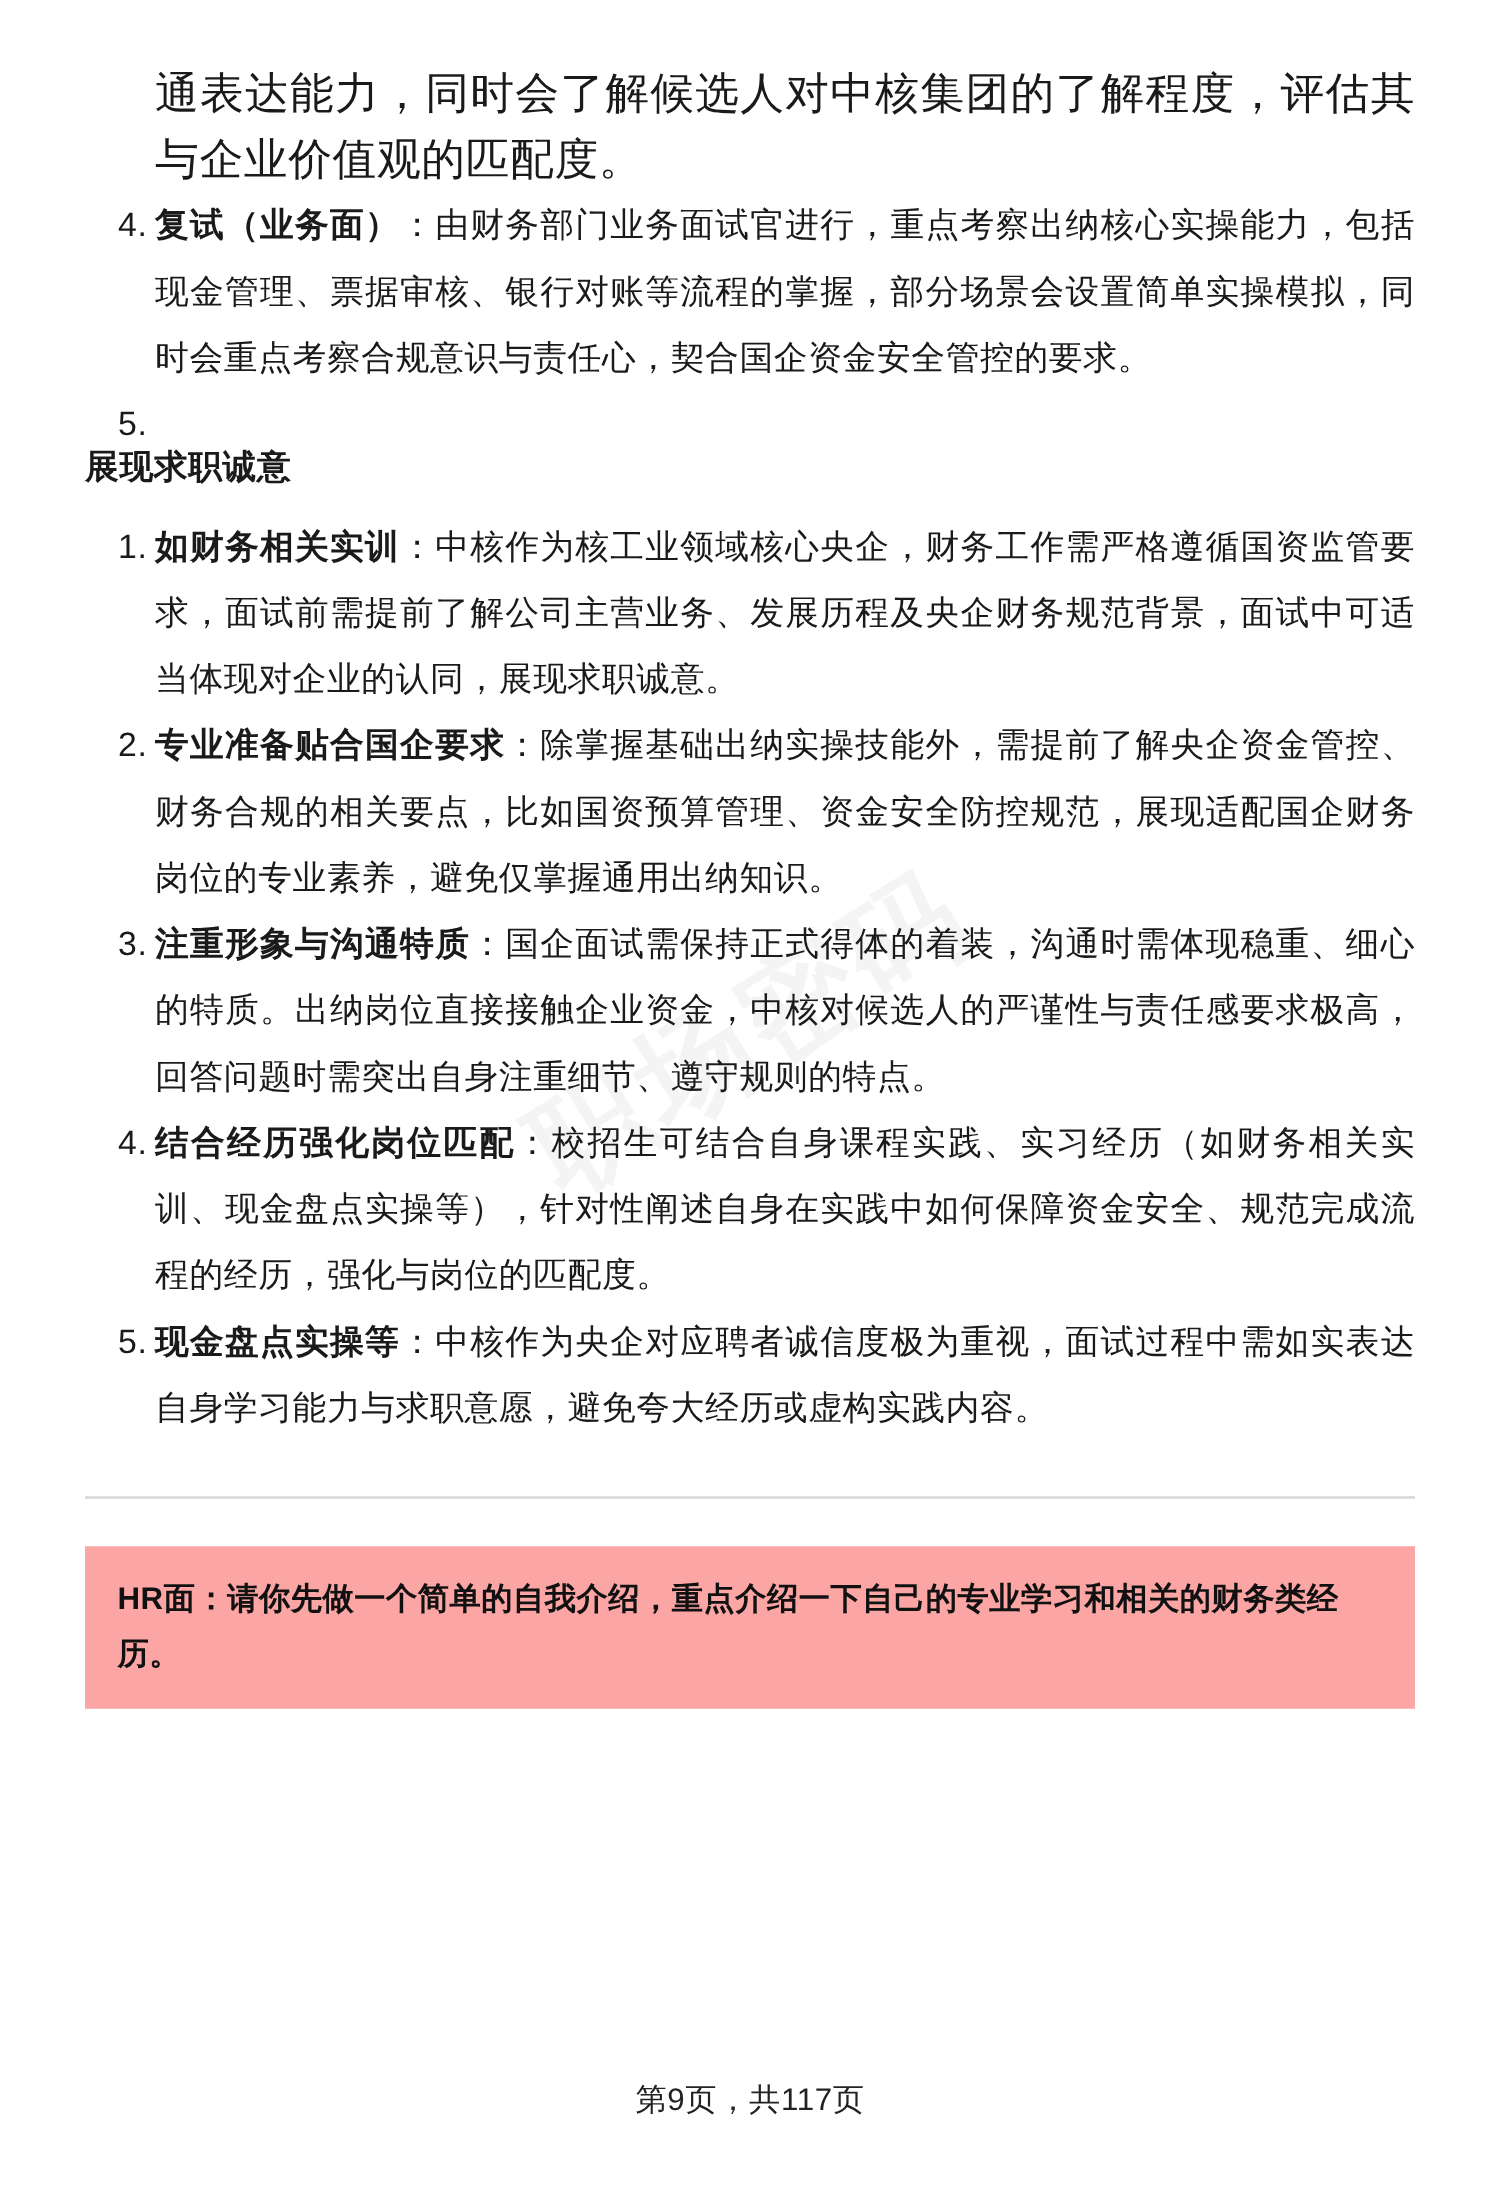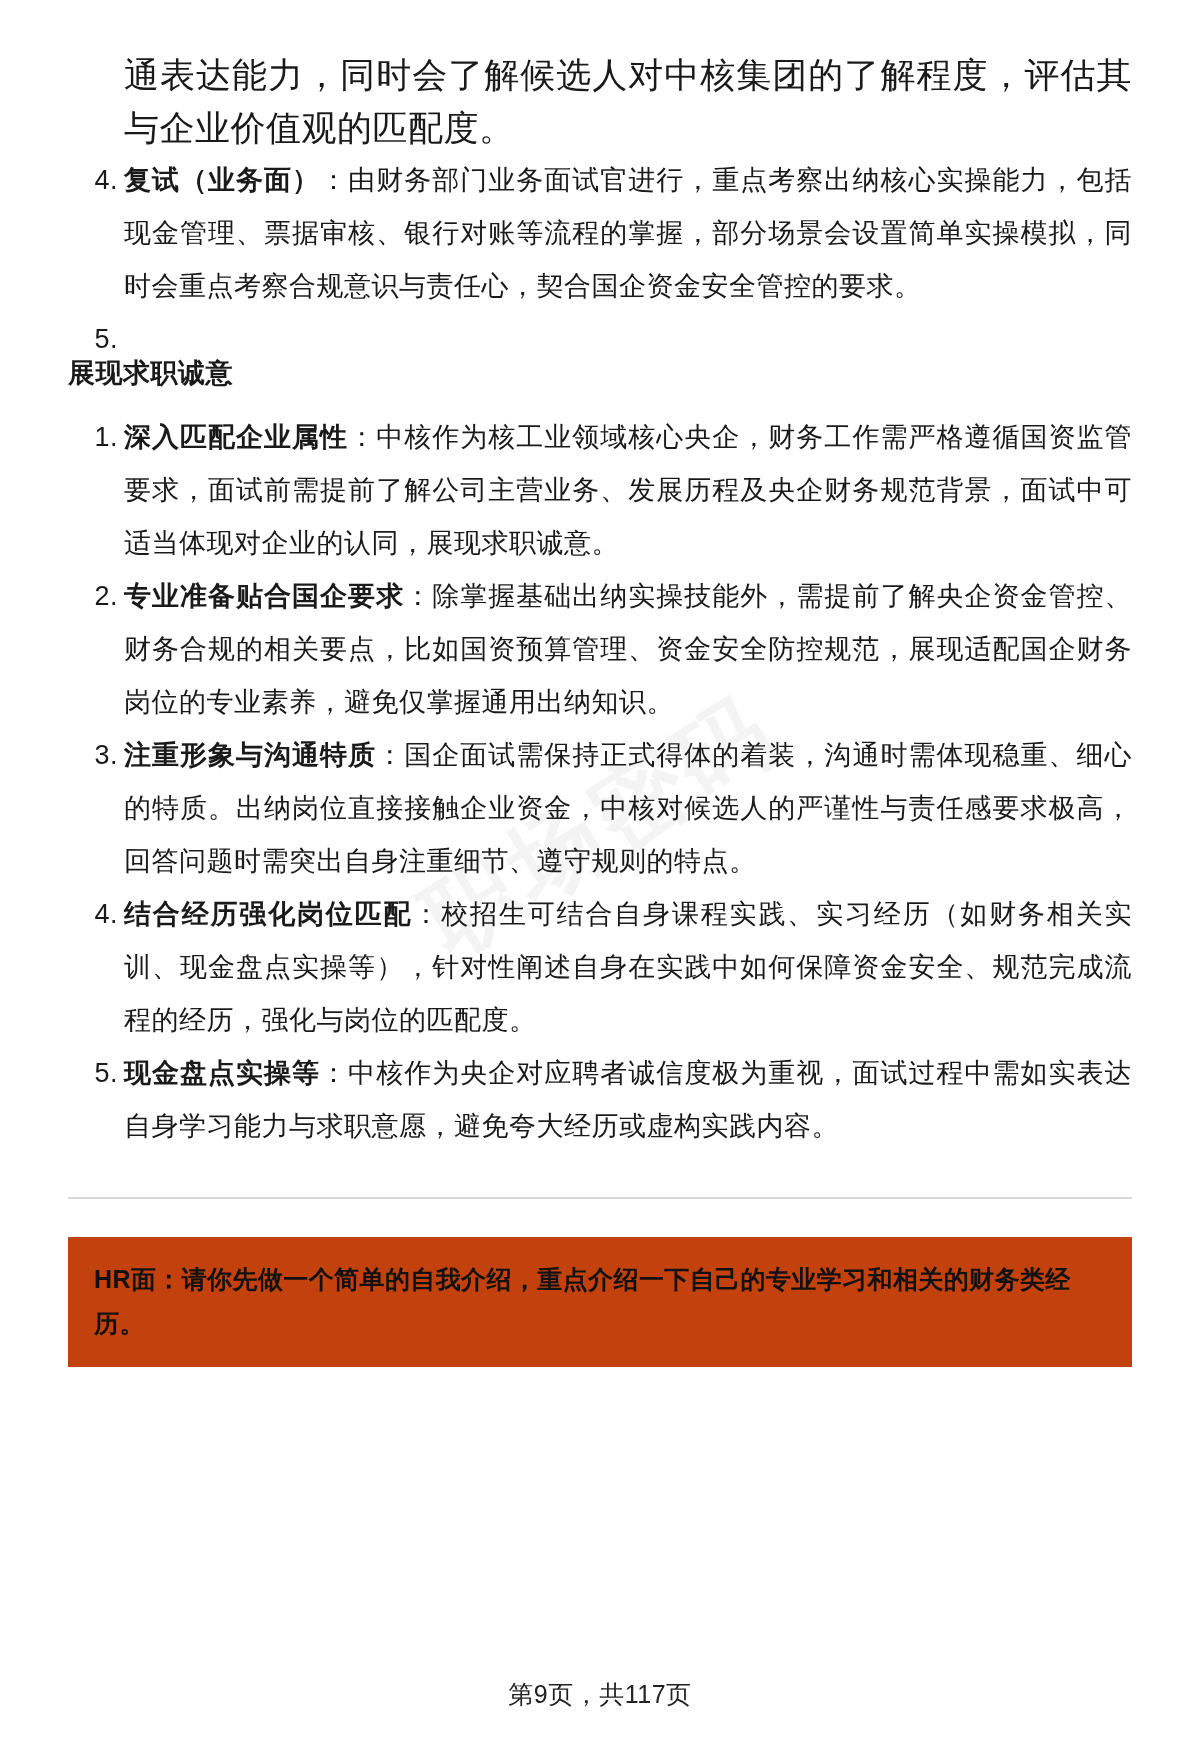--- a/index.html
+++ b/index.html
@@ -102,21 +102,21 @@
     margin: 30px 0 0 0;
     font-size: 26px;
     font-weight: 700;
     line-height: 40px;
     letter-spacing: 0.5px;
   }
   .footer {
     position: absolute;
     left: 0;
     right: 0;
-    bottom: 44px;
+    bottom: 59px;
     text-align: center;
     font-size: 25px;
     color: #222;
     letter-spacing: 0.5px;
   }
 </style>
 </head>
 <body>
 
 <div class="page">
@@ -133,38 +133,38 @@
       </li>
       <li>
         <span class="marker">5.</span>
       </li>
     </ol>
 
     <h2 class="section-title">展现求职诚意</h2>
 
     <ol class="numlist">
       <li>
-        <span class="marker">1.</span><span class="b">深入匹配企业属性</span><span>：中核作为核工业领域核心央企，财务工作需严格遵循国资监管要求，面试前需提前了解公司主营业务、发展历程及央企财务规范背景，面试中可适当体现对企业的认同，展现求职诚意。</span>
+        <span class="marker">1.</span><span class="b">如财务相关实训</span><span>：中核作为核工业领域核心央企，财务工作需严格遵循国资监管要求，面试前需提前了解公司主营业务、发展历程及央企财务规范背景，面试中可适当体现对企业的认同，展现求职诚意。</span>
       </li>
       <li>
         <span class="marker">2.</span><span class="b">专业准备贴合国企要求</span><span>：除掌握基础出纳实操技能外，需提前了解央企资金管控、财务合规的相关要点，比如国资预算管理、资金安全防控规范，展现适配国企财务岗位的专业素养，避免仅掌握通用出纳知识。</span>
       </li>
       <li>
         <span class="marker">3.</span><span class="b">注重形象与沟通特质</span><span>：国企面试需保持正式得体的着装，沟通时需体现稳重、细心的特质。出纳岗位直接接触企业资金，中核对候选人的严谨性与责任感要求极高，回答问题时需突出自身注重细节、遵守规则的特点。</span>
       </li>
       <li>
         <span class="marker">4.</span><span class="b">结合经历强化岗位匹配</span><span>：校招生可结合自身课程实践、实习经历（如财务相关实训、现金盘点实操等），针对性阐述自身在实践中如何保障资金安全、规范完成流程的经历，强化与岗位的匹配度。</span>
       </li>
       <li>
         <span class="marker">5.</span><span class="b">现金盘点实操等</span><span>：中核作为央企对应聘者诚信度极为重视，面试过程中需如实表达自身学习能力与求职意愿，避免夸大经历或虚构实践内容。</span>
       </li>
     </ol>
 
     <hr class="divider">
 
-    <div class="callout" style="background: #c2410c;">HR面：请你先做一个简单的自我介绍，重点介绍一下自己的专业学习和相关的财务类经历。</div>
+    <div class="callout" style="background: #fca5a5;">HR面：请你先做一个简单的自我介绍，重点介绍一下自己的专业学习和相关的财务类经历。</div>
 
 
   </div>
 
   <div class="footer">第9页，共117页</div>
 
 </div>
 
 </body></html>

